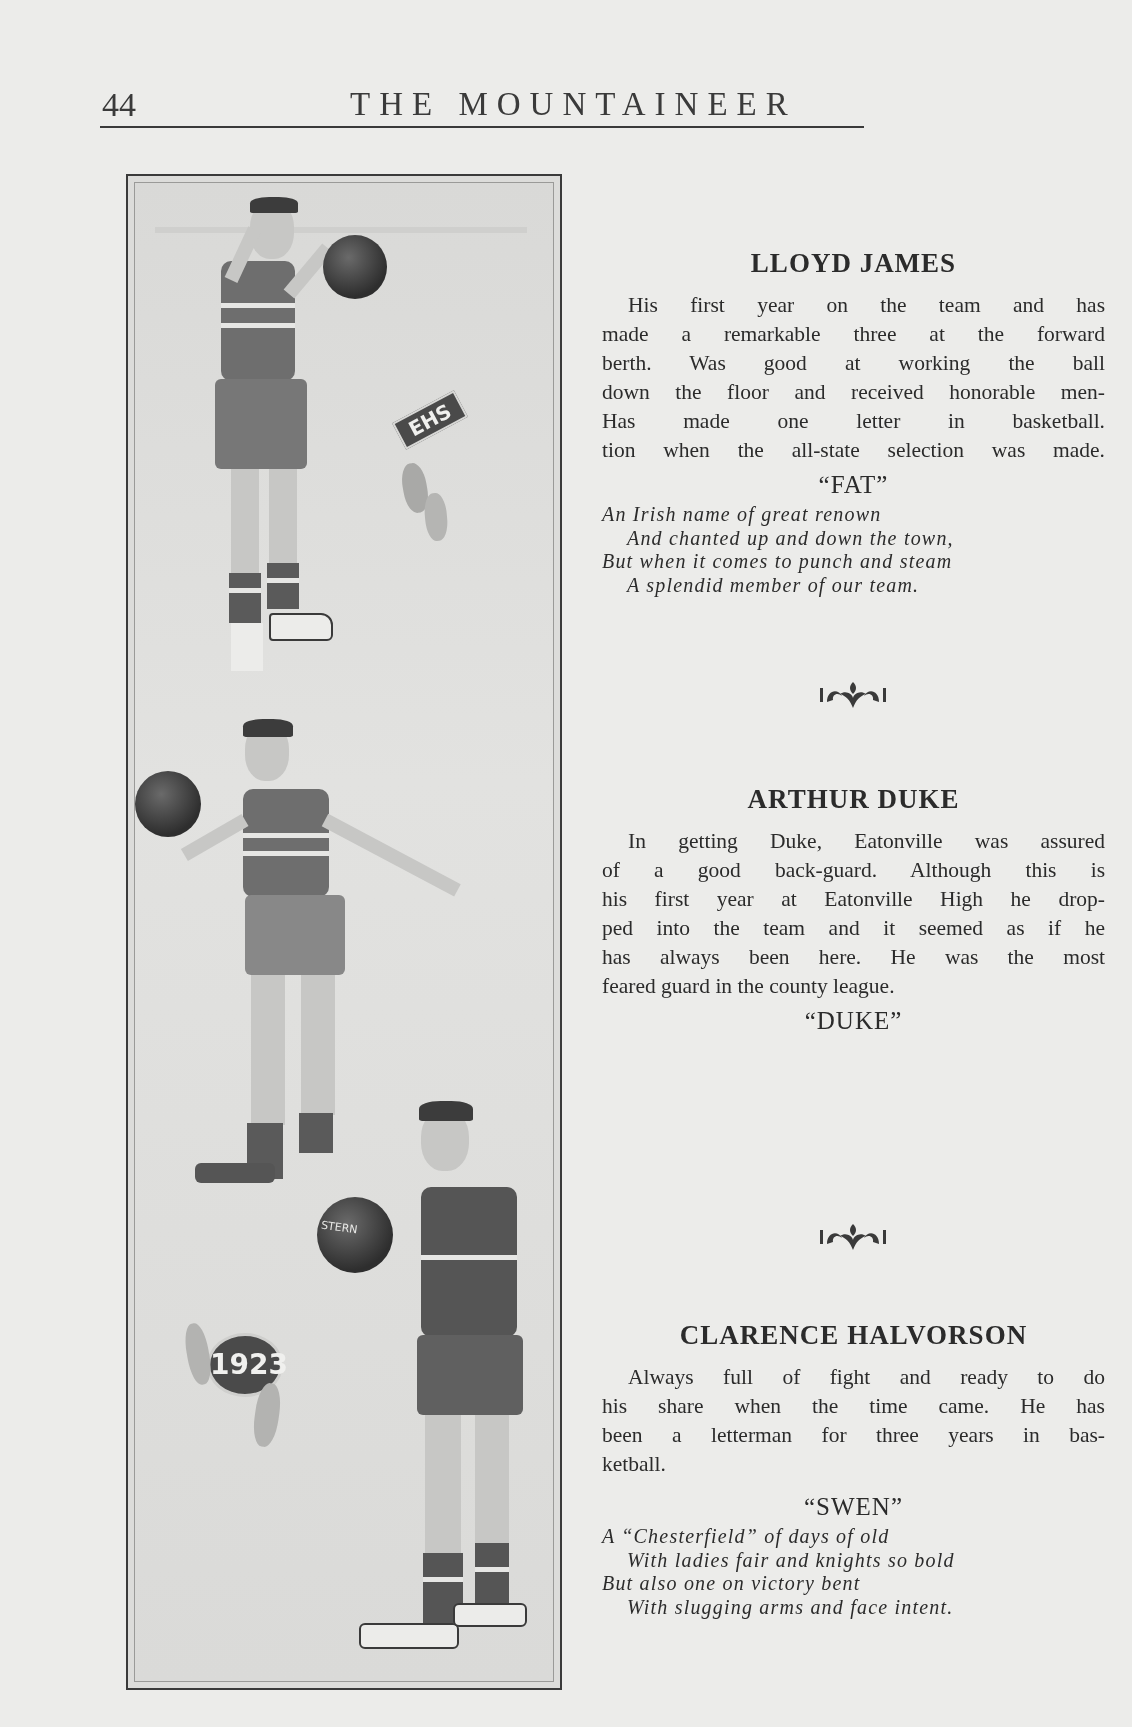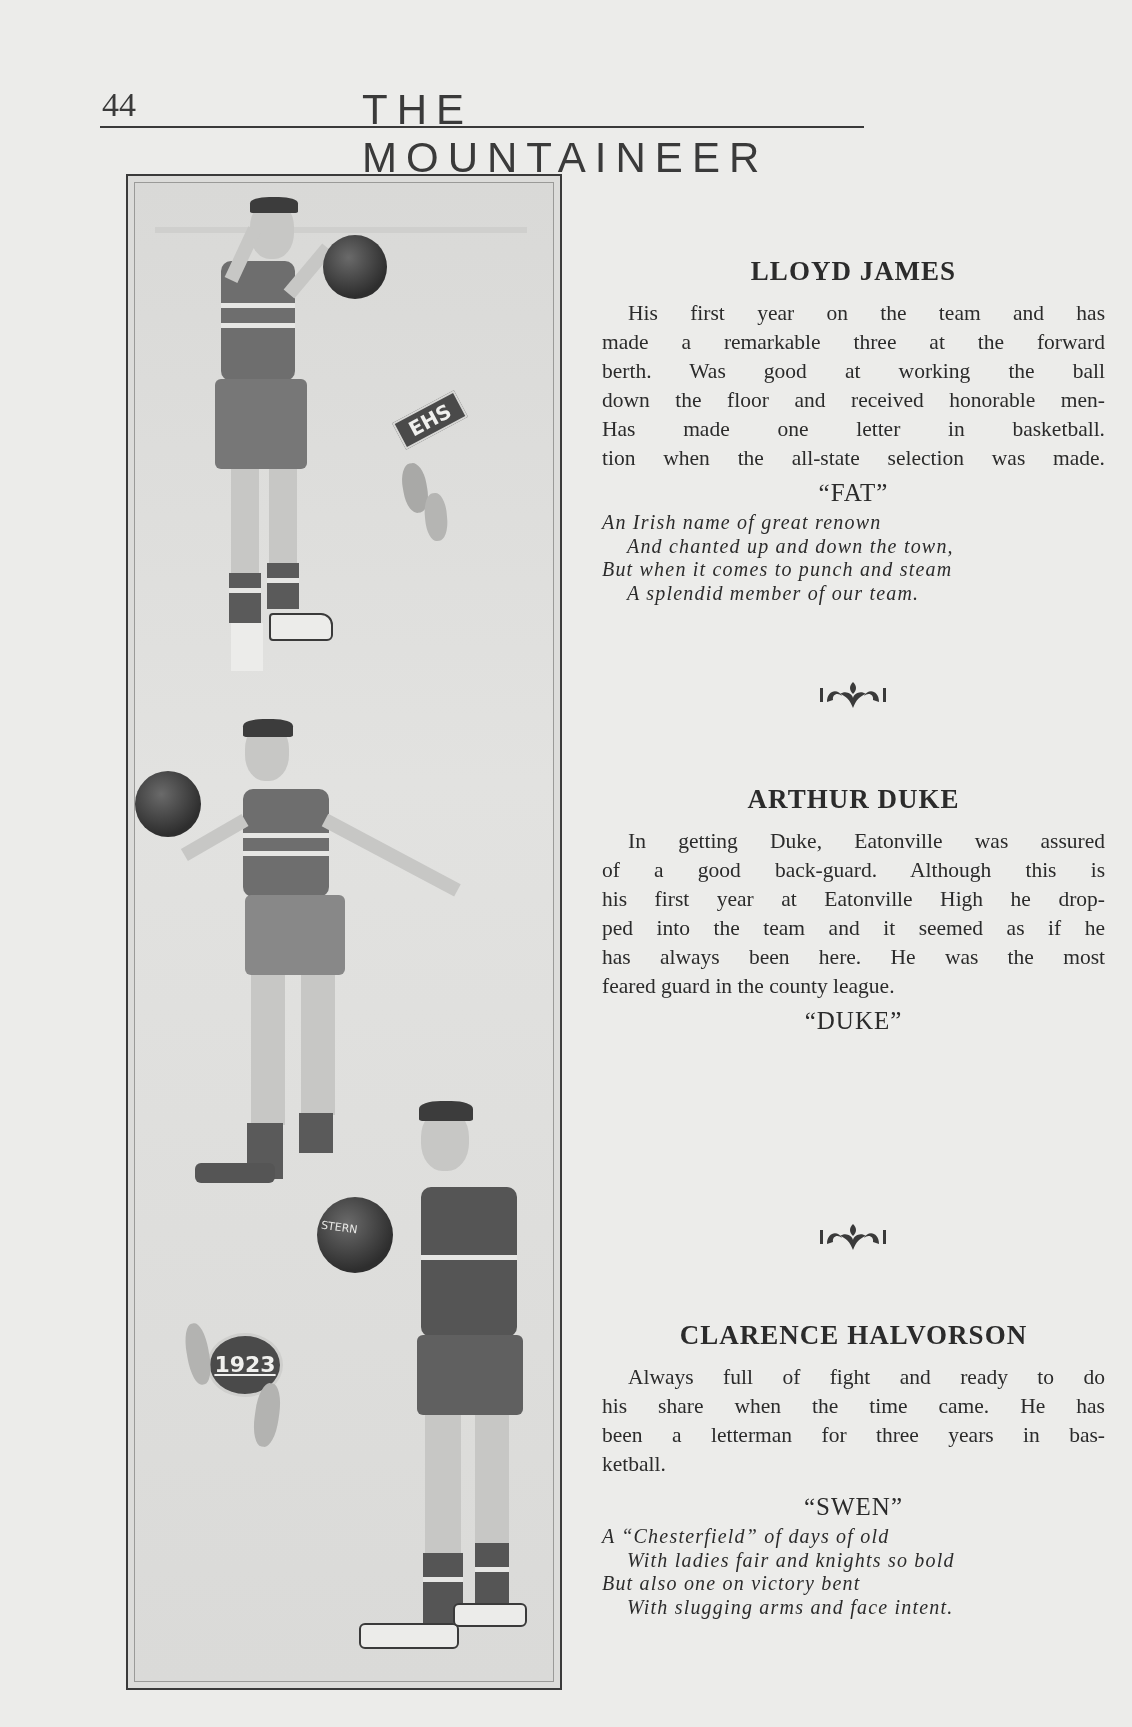--- a/index.html
+++ b/index.html
@@ -13,23 +13,22 @@
   .header {
     position: absolute; left: 100px; top: 82px; width: 763px; height: 46px;
   }
   .page-number {
     position: absolute; left: 2px; top: 4px;
     font-family: "Liberation Serif", serif; font-size: 34px; color: #3a3a3a;
     letter-spacing: 0px;
   }
   .running-title {
     position: absolute; left: 250px; top: 4px;
-    font-family: Liberation Sans, sans-serif; font-size: 42px; color: #3a3a3a;
+    font-family: Liberation Serif, serif; font-size: 33px; color: #3a3a3a;
     letter-spacing: 9px;
-    margin-left: 12px;
   }
   .rule {
     position: absolute; left: 100px; top: 126px; width: 764px; height: 2px;
     background: #3a3a3a;
   }
   
   .photo-frame {
     position: absolute; left: 126px; top: 174px; width: 432px; height: 1512px;
     border: 2px solid #3a3a3a;
     background: #dcdcda;
@@ -146,29 +145,29 @@
       <div class="skin" style="left:340px;top:332px;width:34px;height:130px;"></div>
       <div class="dark" style="left:288px;top:470px;width:40px;height:70px;background:#555;"></div>
       <div class="dark" style="left:340px;top:460px;width:34px;height:66px;background:#555;"></div>
       <div class="stripe" style="left:288px;top:494px;width:40px;height:5px;"></div>
       <div class="stripe" style="left:340px;top:484px;width:34px;height:5px;"></div>
       <div class="dark" style="left:224px;top:540px;width:96px;height:22px;border-radius:6px;background:#ececea;border:2px solid #3a3a3a;"></div>
       <div class="dark" style="left:318px;top:520px;width:70px;height:20px;border-radius:6px;background:#ececea;border:2px solid #3a3a3a;"></div>
       <div class="ball" style="left:182px;top:114px;width:76px;height:76px;"></div>
       <div style="position:absolute;left:186px;top:138px;font-family:'DejaVu Sans',sans-serif;font-size:11px;color:#e8e8e6;transform:rotate(8deg);">STERN</div>
     </div>
-    <div class="emblem" style="left:72px;top:1150px;width:70px;height:58px;border-radius:50%;font-size:22px;line-height:58px;border:3px solid #cfcfcd;text-decoration:underline;">1923</div>
+    <div class="emblem" style="left:72px;top:1150px;width:70px;height:58px;border-radius:50%;font-size:28px;line-height:58px;border:3px solid #cfcfcd;">1923</div>
     <div style="position:absolute;left:52px;top:1140px;width:22px;height:62px;border-radius:45%;background:#b3b3b1;transform:rotate(-10deg);"></div>
     <div style="position:absolute;left:120px;top:1200px;width:24px;height:64px;border-radius:45%;background:#b3b3b1;transform:rotate(8deg);"></div>
   </div>
 </div>
 
 <div class="text-col">
 
-  <div class="entry" style="top:16px;">
+  <div class="entry" style="top:8px;">
     <h2 class="name">LLOYD JAMES</h2>
     <div class="bio">
       <span class="line indent">His first year on the team and has</span>
       <span class="line">made a remarkable three at the forward</span>
       <span class="line">berth. Was good at working the ball</span>
       <span class="line">down the floor and received honorable men-</span>
       <span class="line" style="text-align-last:justify;">Has made one letter in basketball.</span>
       <span class="line">tion when the all-state selection was made.</span>
     </div>
     <div class="nickname">“FAT”</div>

